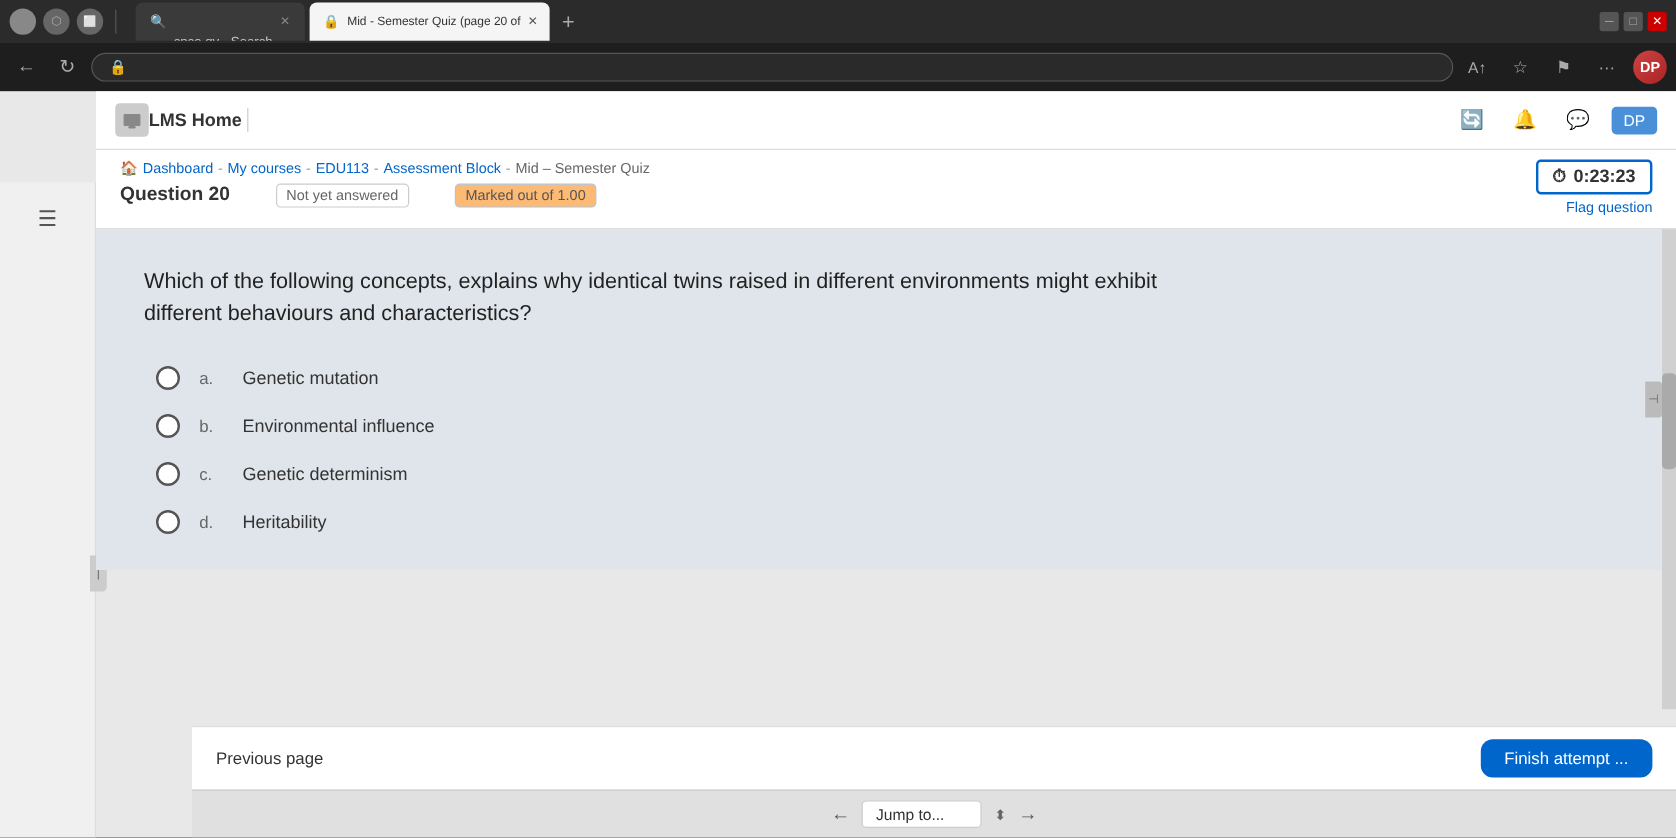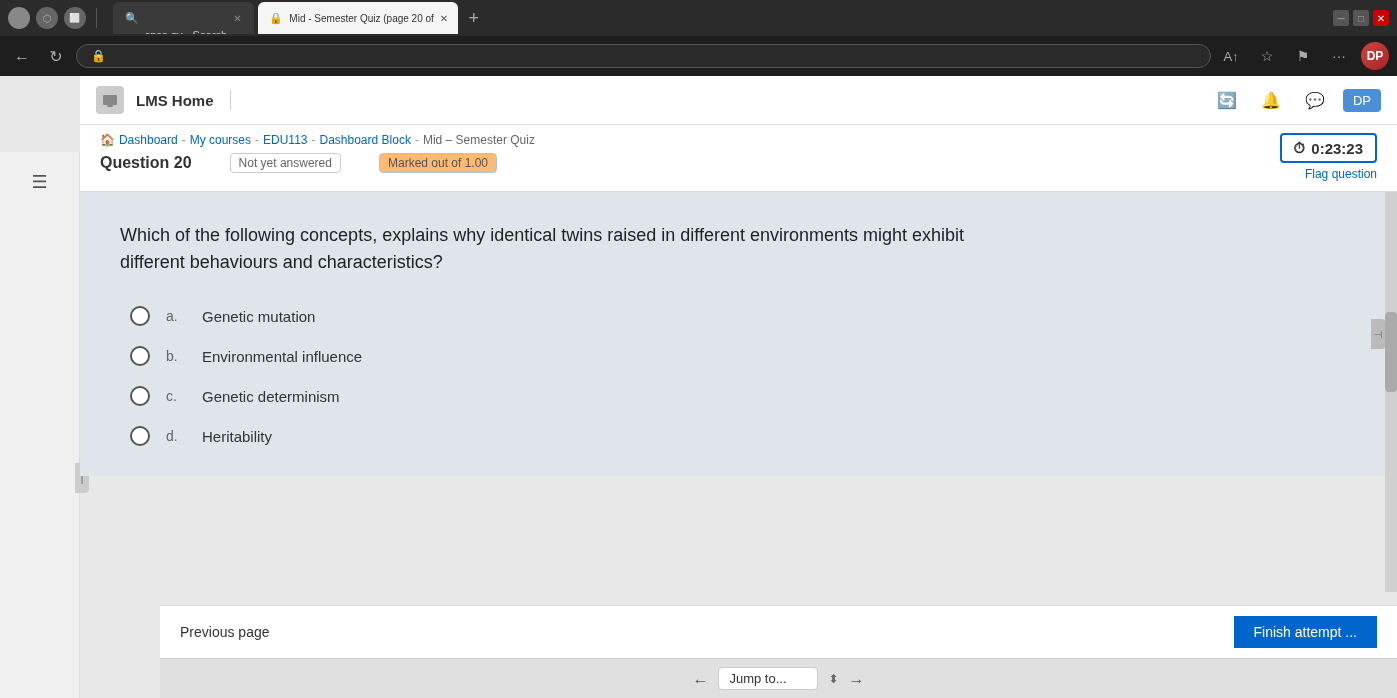--- a/index.html
+++ b/index.html
@@ -129,21 +129,20 @@
       position: relative;
     }
 
     
     .lms-header {
       background: white;
       border-bottom: 1px solid #ddd;
       padding: 8px 16px;
       display: flex;
       align-items: center;
-      gap: 12px;
     }
 
     .lms-logo {
       width: 28px; height: 28px;
       background: #ccc;
       border-radius: 4px;
       display: flex; align-items: center; justify-content: center;
     }
 
     .lms-title {
@@ -320,21 +319,21 @@
     .prev-page-btn {
       color: #333;
       font-size: 14px;
       cursor: pointer;
     }
 
     .finish-btn {
       background: #0066cc;
       color: white;
       border: none;
-      border-radius: 0;
+      border-radius: 10px;
       padding: 8px 20px;
       font-size: 14px;
       cursor: pointer;
     }
 
     
     .jump-bar {
       background: #e0e0e0;
       border-top: 1px solid #ccc;
       padding: 8px 20px;
@@ -351,20 +350,21 @@
     .jump-select {
       background: white;
       border: 1px solid #ccc;
       border-radius: 4px;
       padding: 3px 30px 3px 10px;
       font-size: 13px;
       color: #333;
       cursor: pointer;
       appearance: none;
       position: relative;
+      text-align: center;
     }
 
     
     .sidebar-left {
       position: absolute;
       left: 0;
       top: 76px;
       width: 80px;
       background: #f0f0f0;
       height: calc(698px - 76px);
@@ -488,21 +488,21 @@
       <div>
 
         <div class="breadcrumb">
           <span>🏠</span>
           <a href="#">Dashboard</a>
           <span class="sep">-</span>
           <a href="#">My courses</a>
           <span class="sep">-</span>
           <a href="#">EDU113</a>
           <span class="sep">-</span>
-          <a href="#">Dashboard Block</a>
+          <a href="#">Assessment Block</a>
           <span class="sep">-</span>
           <span>Mid – Semester Quiz</span>
         </div>
 
         <div class="question-info">
           <span class="question-num">Question 20</span>
           <span class="badge">Not yet answered</span>
           <span class="badge badge-marked">Marked out of 1.00</span>
         </div>
       </div>

